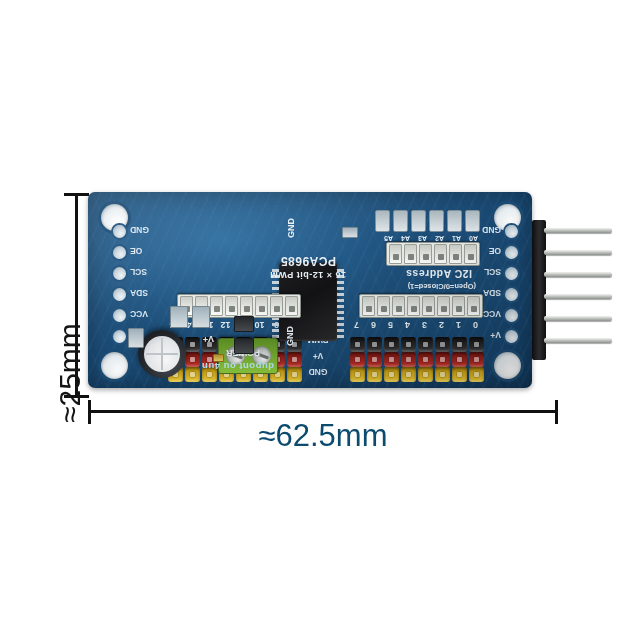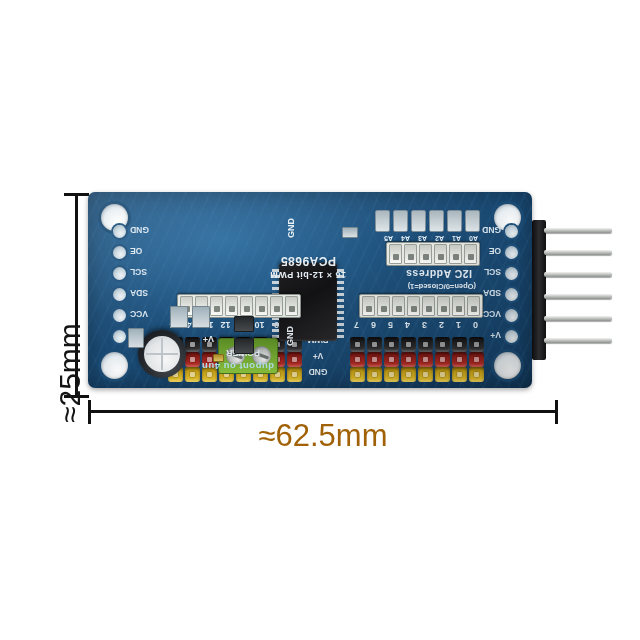--- a/index.html
+++ b/index.html
@@ -36,21 +36,21 @@
   #dim-horizontal .line{
     position:absolute; left:0; top:12px; width:470px; height:3px; background:#111;
   }
   #dim-horizontal .cap{
     position:absolute; top:2px; width:3px; height:24px; background:#111;
   }
   #dim-horizontal .cap.left{left:0;}
   #dim-horizontal .cap.right{left:467px;}
   #dim-h-label{
     position:absolute; left:88px; top:418px; width:470px;
-    text-align:center; font-size:31px; color:#a16207;
+    text-align:center; font-size:31px; color:#0c4a6e;
   }
 
   
   #board-wrap{
     position:absolute; left:88px; top:192px; width:470px; height:196px;
   }
   #board{
     position:absolute; left:0; top:0; width:444px; height:196px;
     background:
       radial-gradient(ellipse at 30% 25%, #2f6ea0 0%, #1d4e78 45%, #143f66 100%);

